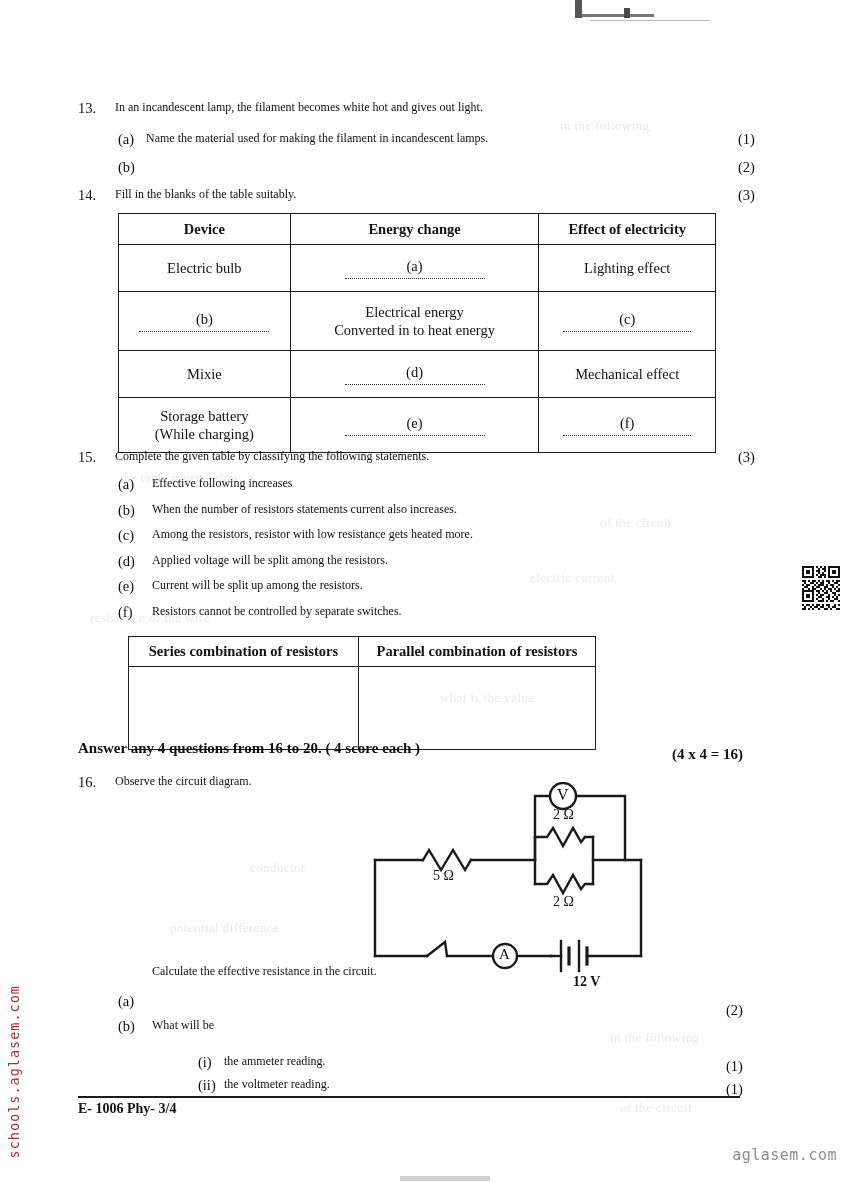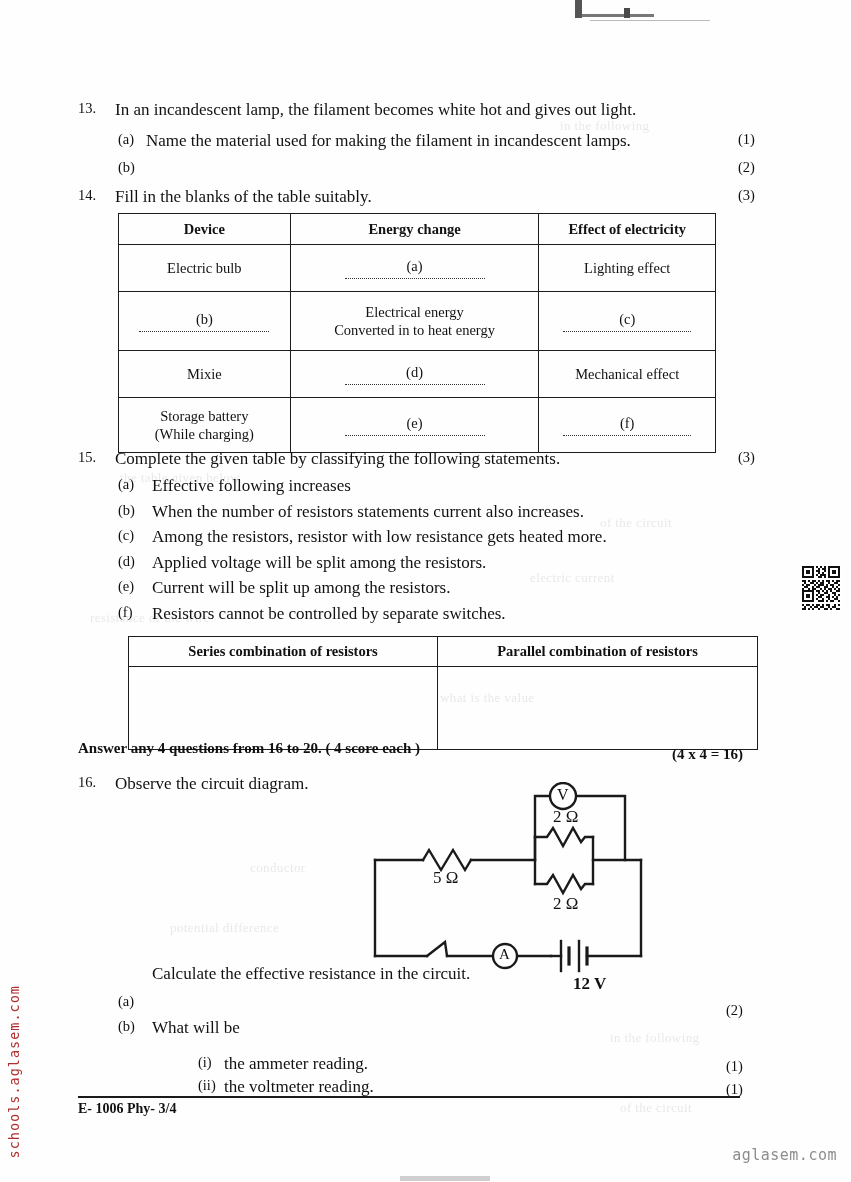--- a/index.html
+++ b/index.html
@@ -38,21 +38,21 @@
     pointer-events: none;
   }
 
   .q-num {
     position: absolute;
     font-size: 14.5px;
     font-family: "Liberation Serif", serif;
   }
   .q-text {
     position: absolute;
-    font-size: 17px;
+    font-size: 12px;
     font-family: "Liberation Serif", serif;
     white-space: nowrap;
   }
   .sub-lbl {
     position: absolute;
     font-size: 14.5px;
     font-family: "Liberation Serif", serif;
     white-space: nowrap;
   }
   .marks {
@@ -99,21 +99,21 @@
   
   #circuit {
     position: absolute;
     left: 365px;
     top: 782px;
     width: 290px;
     height: 215px;
   }
   .cklabel {
     position: absolute;
-    font-size: 17px;
+    font-size: 14px;
     font-family: "Liberation Serif", serif;
     white-space: nowrap;
   }
 
   
   #side-watermark {
     position: absolute;
     left: 6px;
     top: 985px;
     font-family: "DejaVu Sans Mono", monospace;
@@ -259,21 +259,21 @@
       <div class="sub-lbl" style="left: 118px; top: 527px;">(c)</div>
       <div class="q-text" style="left: 152px; top: 527px;">Among the resistors, resistor with low resistance gets heated more.</div>
       <div class="sub-lbl" style="left: 118px; top: 552.5px;">(d)</div>
       <div class="q-text" style="left: 152px; top: 552.5px;">Applied voltage will be split among the resistors.</div>
       <div class="sub-lbl" style="left: 118px; top: 578px;">(e)</div>
       <div class="q-text" style="left: 152px; top: 578px;">Current will be split up among the resistors.</div>
       <div class="sub-lbl" style="left: 118px; top: 603.5px;">(f)</div>
       <div class="q-text" style="left: 152px; top: 603.5px;">Resistors cannot be controlled by separate switches.</div>
     </div>
 
-  <table class="exam-table" id="t15" style="left:128px; top:636px; width:630px;">
+  <table class="exam-table" id="t15" style="left:128px; top:636px; width:468px;">
     <thead>
       <tr>
         <th style="width:276px; height:25px;">Series combination of resistors</th>
         <th style="width:286px;">Parallel combination of resistors</th>
       </tr>
     </thead>
     <tbody>
       <tr>
         <td style="height:78px;">&nbsp;</td>
         <td>&nbsp;</td>

